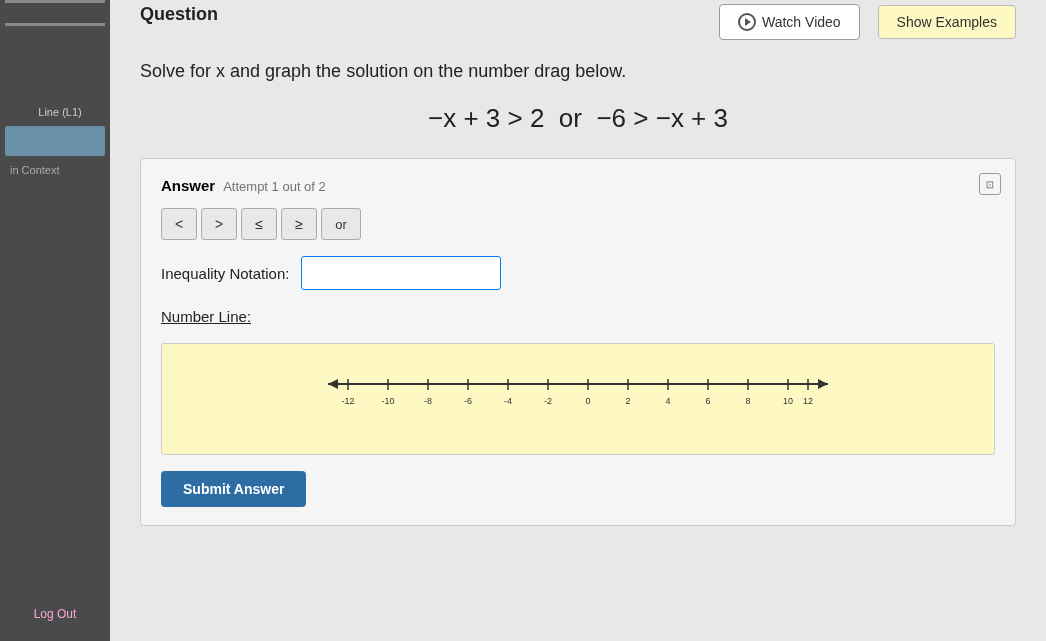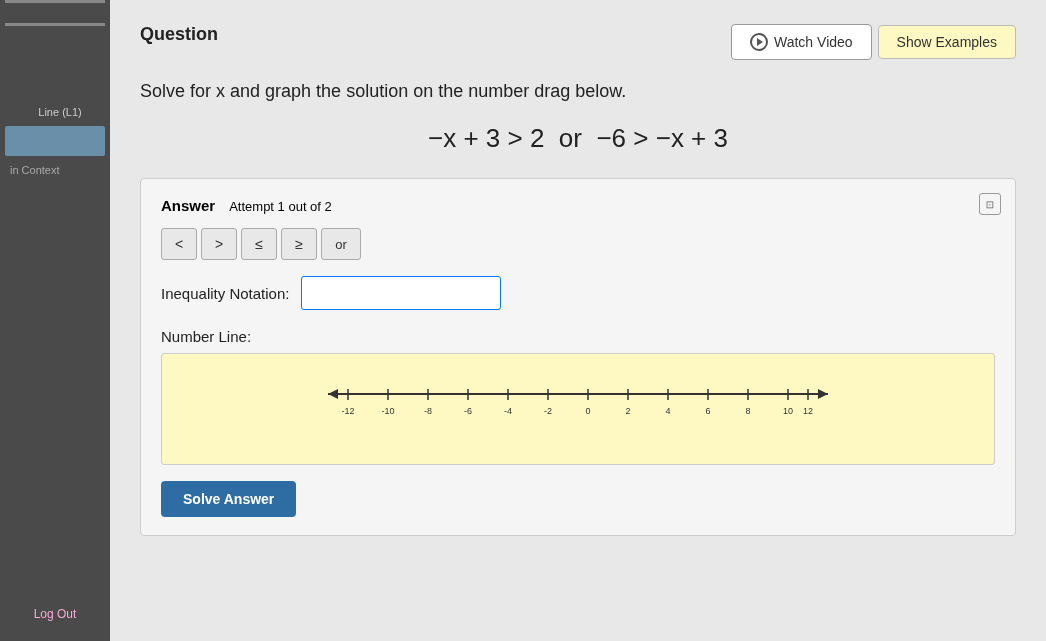--- a/index.html
+++ b/index.html
@@ -60,39 +60,39 @@
       font-size: 12px;
       margin-top: auto;
       margin-bottom: 20px;
       cursor: pointer;
     }
 
     
     .main {
       flex: 1;
       background: #e8e8e8;
-      padding: 24px 30px;
+      padding: 4px 30px;
       position: relative;
     }
 
     
     .header-row {
       display: flex;
       align-items: flex-start;
       justify-content: space-between;
       margin-bottom: 18px;
     }
     .question-title {
       font-size: 18px;
       font-weight: bold;
       color: #222;
     }
     .header-buttons {
       display: flex;
-      gap: 6px;
+      gap: 18px;
       align-items: center;
     }
     .watch-video-btn {
       display: flex;
       align-items: center;
       gap: 6px;
       background: #fff;
       border: 1.5px solid #999;
       border-radius: 4px;
       padding: 8px 18px;
@@ -146,30 +146,30 @@
     .answer-section {
       background: #f5f5f5;
       border: 1px solid #ccc;
       border-radius: 4px;
       padding: 18px 20px;
       position: relative;
     }
     .answer-header {
       display: flex;
       align-items: baseline;
-      gap: 14px;
+      gap: 8px;
       margin-bottom: 14px;
     }
     .answer-label {
       font-weight: bold;
       font-size: 15px;
     }
     .attempt-text {
       font-size: 13px;
-      color: #000000;
+      color: #737373;
     }
     .corner-icon {
       position: absolute;
       top: 14px;
       right: 14px;
       width: 22px;
       height: 22px;
       border: 1.5px solid #999;
       border-radius: 3px;
       display: flex;
@@ -232,21 +232,22 @@
       border-radius: 3px;
       outline: none;
       padding: 0 8px;
       font-size: 14px;
     }
 
     
     .number-line-label {
       font-size: 15px;
       color: #222;
-      margin-bottom: 8px;
+      margin-bottom: 18px;
+      text-decoration: underline;
     }
     .number-line-container {
       background: #fef9c3;
       border: 1px solid #ccc;
       border-radius: 3px;
       padding: 18px 14px 28px 14px;
       margin-bottom: 16px;
       position: relative;
     }
     .number-line-svg {
@@ -375,16 +376,16 @@
 
         <line x1="470" y1="17" x2="470" y2="28" stroke="#333" stroke-width="1.5"></line>
         <text x="470" y="42" text-anchor="middle" font-size="9" fill="#333">10</text>
 
         <line x1="490" y1="17" x2="490" y2="28" stroke="#333" stroke-width="1.5"></line>
         <text x="490" y="42" text-anchor="middle" font-size="9" fill="#333">12</text>
       </svg>
     </div>
 
     
-    <button class="submit-btn">Solve Answer</button>
+    <button class="submit-btn">Submit Answer</button>
   </div>
 
 </div>
 
 </body></html>

